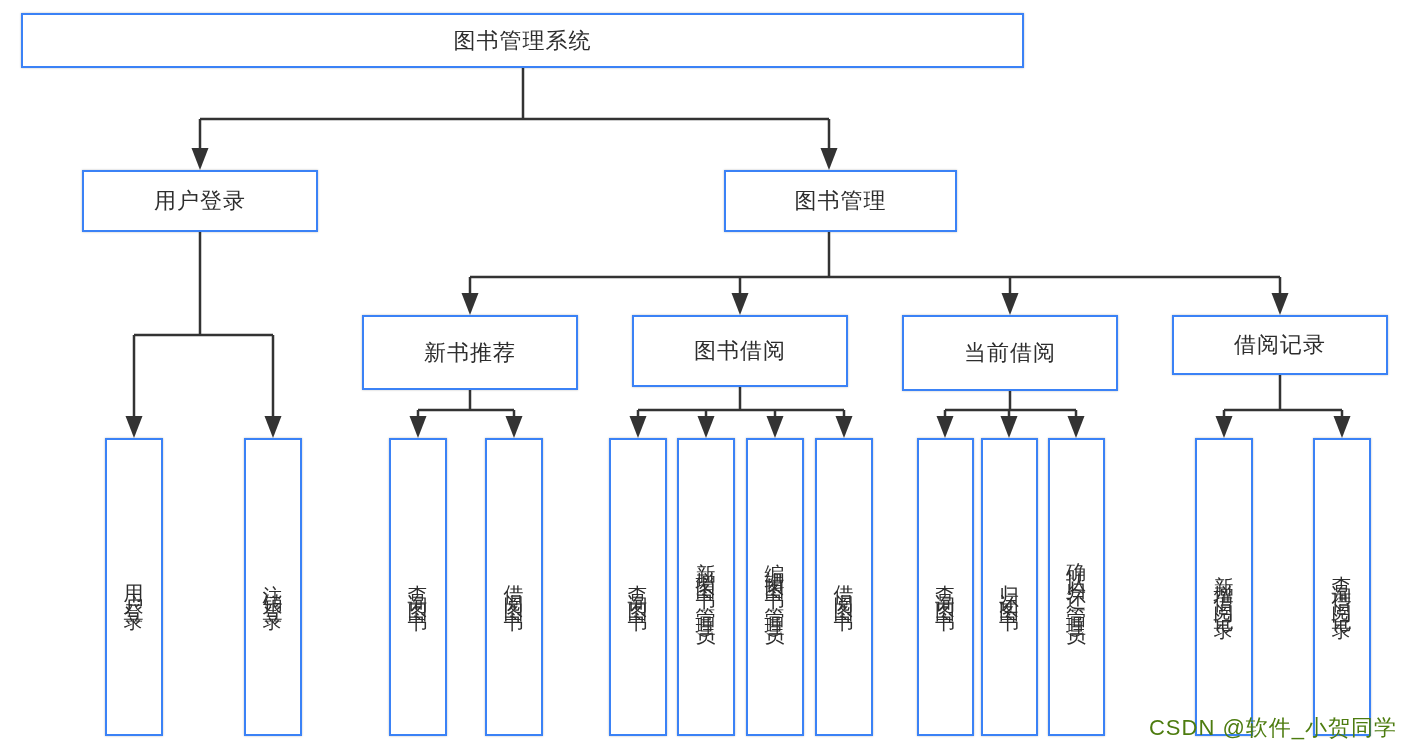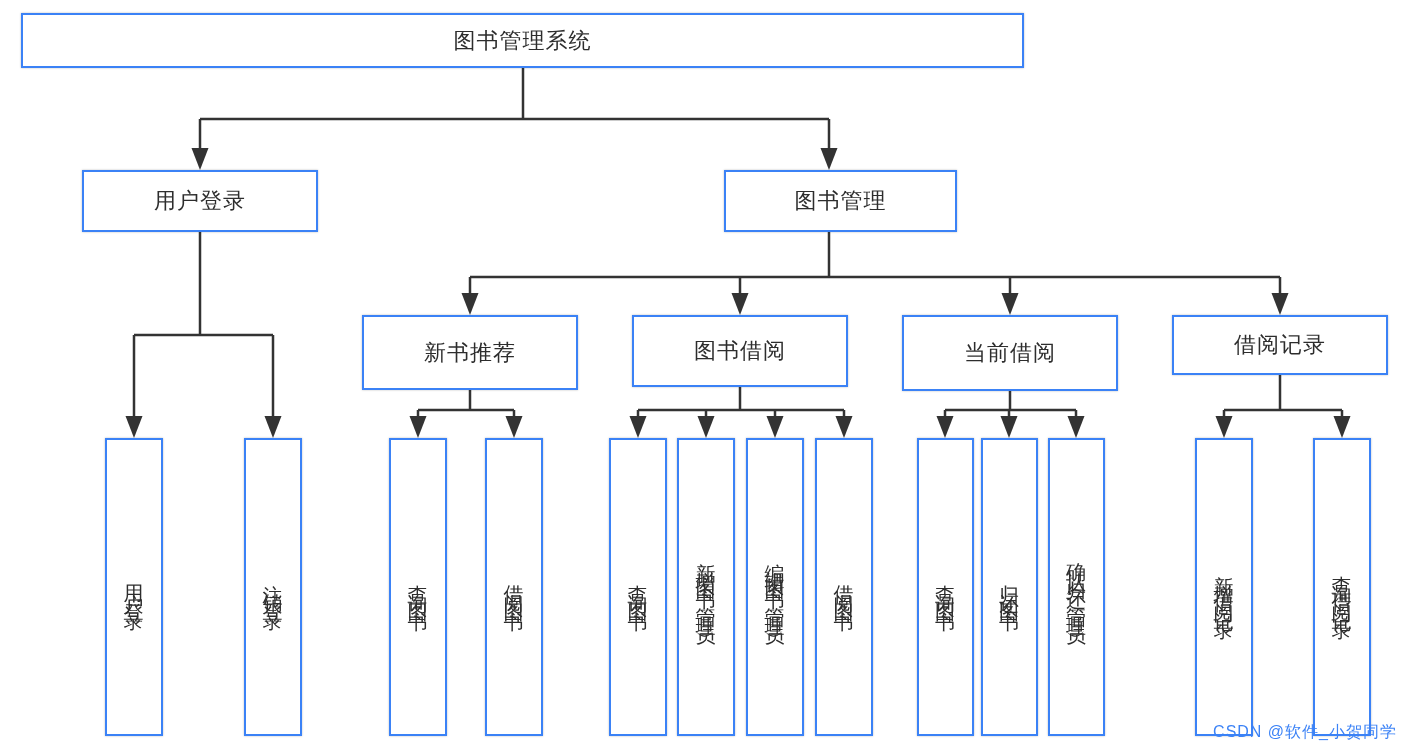--- a/index.html
+++ b/index.html
@@ -26,22 +26,22 @@
     writing-mode:vertical-rl;
     text-orientation:mixed;
     font-size:20px;
     letter-spacing:9px;
     line-height:1;
     padding:6px 0;
   }
   .watermark{
     position:absolute;
     right:8px;bottom:4px;
-    font-size:16px;
-    color:#3b82f6;
+    font-size:22px;
+    color:#4d7c0f;
     z-index:3;
     letter-spacing:1px;
     white-space:nowrap;
   }
 </style>
 </head>
 <body>
 
 <div class="canvas">
 

